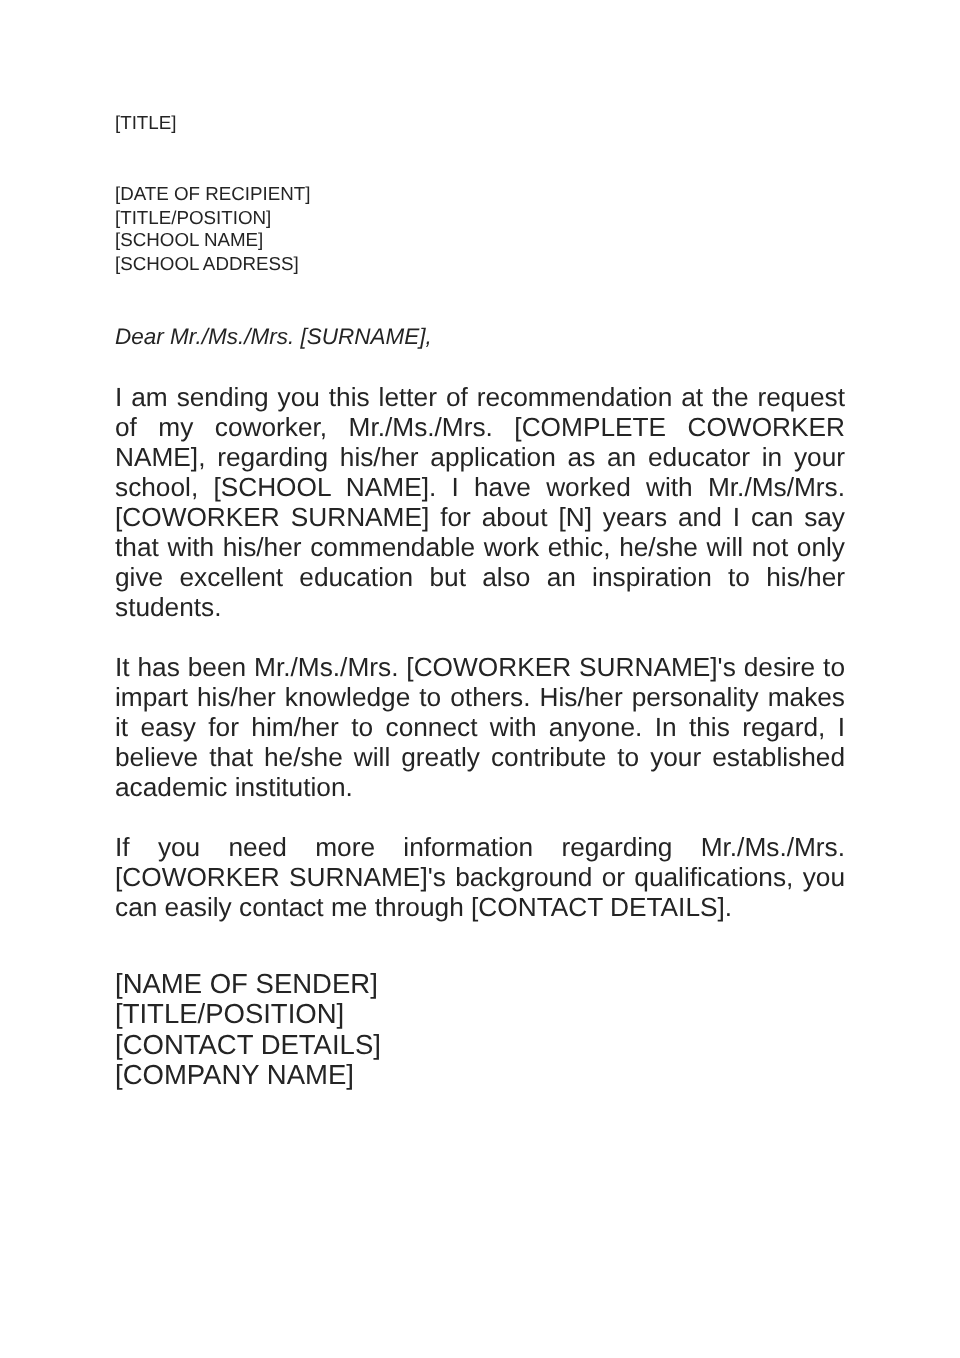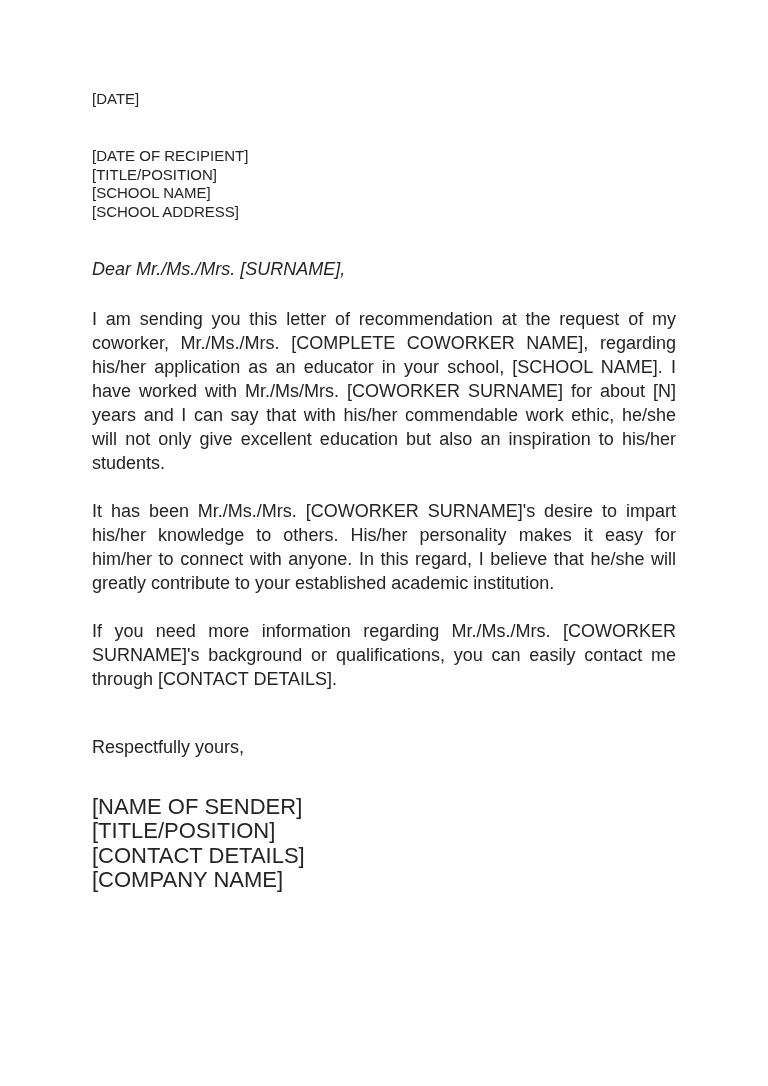--- a/index.html
+++ b/index.html
@@ -29,21 +29,21 @@
     line-height: 18.7px;
   }
   .salutation {
     margin-top: 35px;
     font-size: 18px;
     line-height: 24px;
     font-style: italic;
   }
   .body-para {
     margin: 24px 0 0 0;
-    font-size: 18px;
+    font-size: 21px;
     line-height: 24px;
     text-align: justify;
     text-justify: inter-word;
   }
   .body-para.first {
     margin-top: 26px;
   }
   .closing {
     margin-top: 44px;
     font-size: 18px;
@@ -56,38 +56,37 @@
   }
   .block-line {
     display: block;
   }
 </style>
 </head>
 <body>
 
 <div class="page">
 
-  <div class="date-line">[DATE]</div>
+  <div class="date-line">[TITLE]</div>
 
   <div class="recipient-block">
     <span class="block-line">[DATE OF RECIPIENT]</span>
     <span class="block-line">[TITLE/POSITION]</span>
     <span class="block-line">[SCHOOL NAME]</span>
     <span class="block-line">[SCHOOL ADDRESS]</span>
   </div>
 
   <div class="salutation">Dear Mr./Ms./Mrs. [SURNAME],</div>
 
   <p class="body-para first">I am sending you this letter of recommendation at the request of my coworker, Mr./Ms./Mrs. [COMPLETE COWORKER NAME], regarding his/her application as an educator in your school, [SCHOOL NAME]. I have worked with Mr./Ms/Mrs. [COWORKER SURNAME] for about [N] years and I can say that with his/her commendable work ethic, he/she will not only give excellent education but also an inspiration to his/her students.</p>
 
   <p class="body-para">It has been Mr./Ms./Mrs. [COWORKER SURNAME]'s desire to impart his/her knowledge to others. His/her personality makes it easy for him/her to connect with anyone. In this regard, I believe that he/she will greatly contribute to your established academic institution.</p>
 
   <p class="body-para">If you need more information regarding Mr./Ms./Mrs. [COWORKER SURNAME]'s background or qualifications, you can easily contact me through [CONTACT DETAILS].</p>
 
-  <div class="closing">Respectfully yours,</div>
 
   <div class="sender-block">
     <span class="block-line">[NAME OF SENDER]</span>
     <span class="block-line">[TITLE/POSITION]</span>
     <span class="block-line">[CONTACT DETAILS]</span>
     <span class="block-line">[COMPANY NAME]</span>
   </div>
 
 </div>
 

